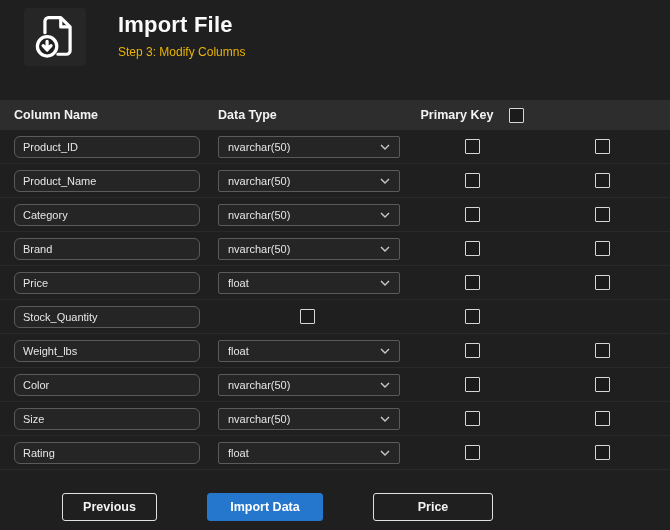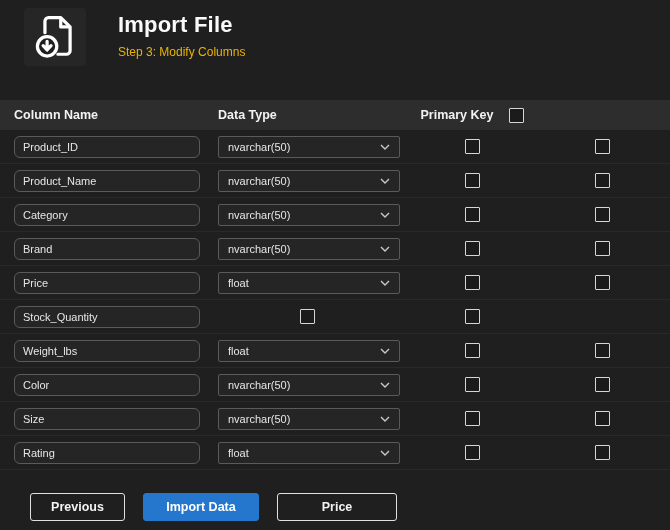--- a/index.html
+++ b/index.html
@@ -51,21 +51,21 @@
     width:182px; height:22px; background:#252526; border:1px solid #5a5a5a;
     border-radius:2px; display:flex; align-items:center; justify-content:space-between;
     padding:0 9px; font-size:11px; color:#e6e6e6; cursor:pointer;
   }
   .chev { display:flex; align-items:center; }
 
   .footer { display:flex; align-items:center; gap:18px; padding-left:30px; margin-top:23px; }
   .btn {
     height:28px; background:transparent; border:1px solid #e0e0e0; border-radius:3px;
     color:#f2f2f2; font-size:12.5px; font-weight:bold;
-    font-family:"Liberation Sans", sans-serif; cursor:pointer;
+    font-family:"Liberation Sans", sans-serif; cursor:pointer;margin-left:32px;
   }
   .btn-previous { width:95px; }
   .btn-import { width:116px; background:var(--accent,#2577cd); border-color:var(--accent,#2577cd); color:#ffffff; }
   .btn-cancel { width:120px; }
 </style>
 </head>
 <body>
 
 <div class="header">
   <div class="icon-box">

